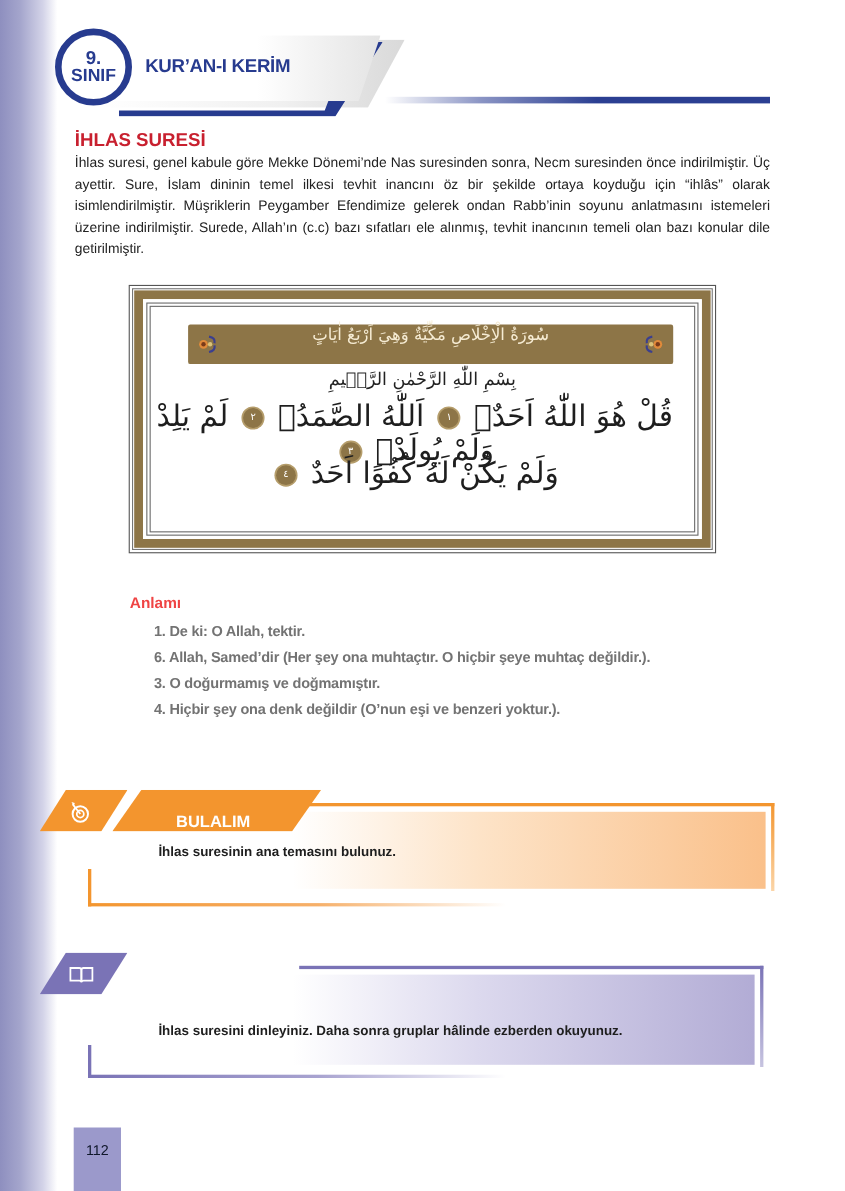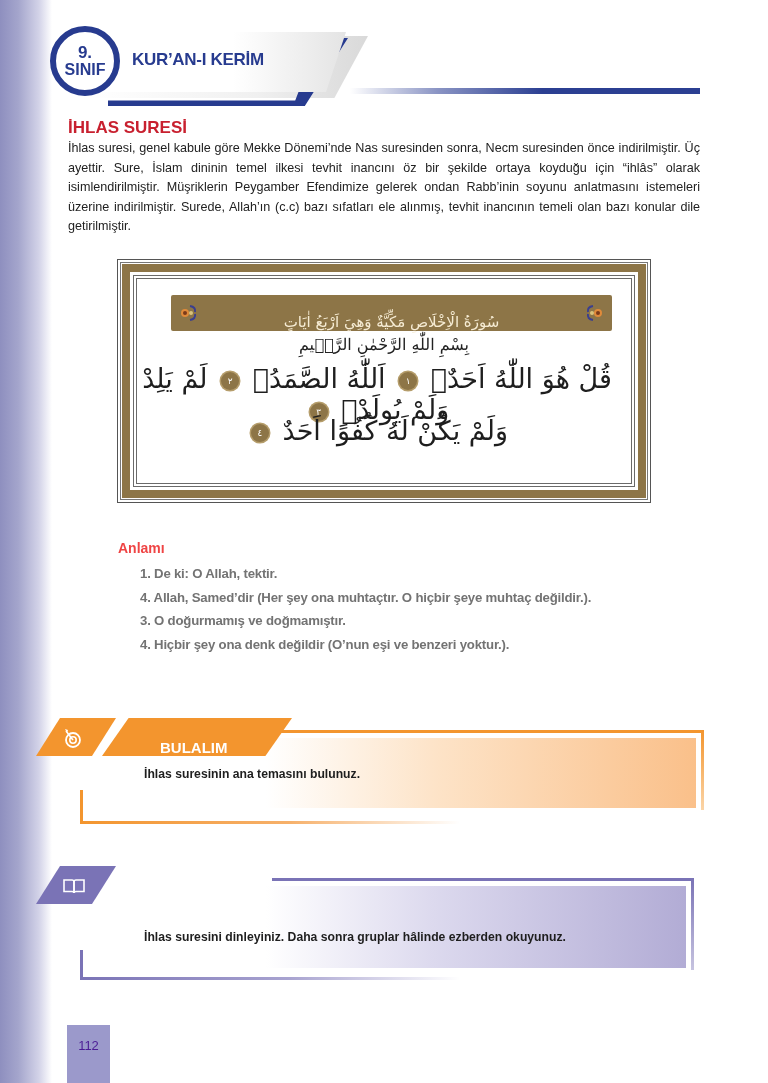--- a/index.html
+++ b/index.html
@@ -62,21 +62,21 @@
   .frame-l1 { width: 100%; height: 100%; border: 1px solid #777; padding: 1px; background: #fff; }
   .frame-l2 { width: 100%; height: 100%; background: #8d7547; padding: 8px; }
   .frame-l3 { width: 100%; height: 100%; background: #fff; padding: 2px; border: 1px solid #fff; }
   .frame-l4 { width: 100%; height: 100%; border: 1px solid #6a6a6a; padding: 2px; background: #fff; }
   .frame-inner {
     width: 100%; height: 100%; border: 1px solid #6a6a6a; position: relative; background: #fff;
   }
   .surah-bar {
     position: absolute; left: 34px; right: 19px; top: 16px; height: 36px;
     background: #8d7547; border-radius: 2px;
-    display: flex; align-items: flex-end; justify-content: center;
+    display: flex; align-items: flex-start; justify-content: center;
   }
   .surah-bar-title {
     color: #f6ecd4; font-family: "DejaVu Sans", sans-serif; font-size: 15px; direction: rtl;
   }
   .ornament {
     position: absolute; top: 6px; width: 24px; height: 24px;
   }
   .ornament.left { left: 6px; }
   .ornament.right { right: 6px; }
   .basmala {
@@ -143,21 +143,21 @@
   .okuyalim .act-icon-tab, .okuyalim .act-title-tab { background: #7a73b6; }
   .okuyalim .act-top-line { width: 422px; background: #7a73b6; }
   .okuyalim .act-right-line { left: 655px; height: 92px; background: linear-gradient(to bottom, #7a73b6, #c7c4e0); }
   .okuyalim .act-bg { left: 230px; width: 420px; height: 82px; background: linear-gradient(to right, rgba(255,255,255,0) 0%, #dcd9ee 40%, #b2acd5 100%); }
   .okuyalim .act-left-line { top: 84px; height: 30px; background: #7a73b6; }
   .okuyalim .act-bottom-line { top: 111px; width: 380px; background: linear-gradient(to right, #7a73b6 0%, #a8a3d0 55%, rgba(255,255,255,0) 100%); }
   .okuyalim .act-text { top: 64px; }
 
   .page-num {
     position: absolute; left: 67px; top: 1025px; width: 43px; height: 58px;
-    background: #9b99cb; color: #4c1d95; font-size: 13px;
+    background: #9b99cb; color: #0f172a; font-size: 13px;
     display: flex; align-items: flex-start; justify-content: center; padding-top: 13px;
   }
 </style>
 </head>
 <body>
 
 <div class="side-strip"></div>
 
 <div class="header">
   <div class="header-shadow"></div>
@@ -211,21 +211,21 @@
     </div>
   </div>
         </div>
       </div>
     </div>
 </div>
 
 <div class="meaning-title">Anlamı</div>
 <ul class="meaning-list">
   <li>1. De ki: O Allah, tektir.</li>
-  <li>4. Allah, Samed’dir (Her şey ona muhtaçtır. O hiçbir şeye muhtaç değildir.).</li>
+  <li>6. Allah, Samed’dir (Her şey ona muhtaçtır. O hiçbir şeye muhtaç değildir.).</li>
   <li>3. O doğurmamış ve doğmamıştır.</li>
   <li>4. Hiçbir şey ona denk değildir (O’nun eşi ve benzeri yoktur.).</li>
 </ul>
 
 <div class="activity bulalim">
   <div class="act-bg"></div>
   <div class="act-top-line"></div>
   <div class="act-right-line"></div>
   <div class="act-left-line"></div>
   <div class="act-bottom-line"></div>

